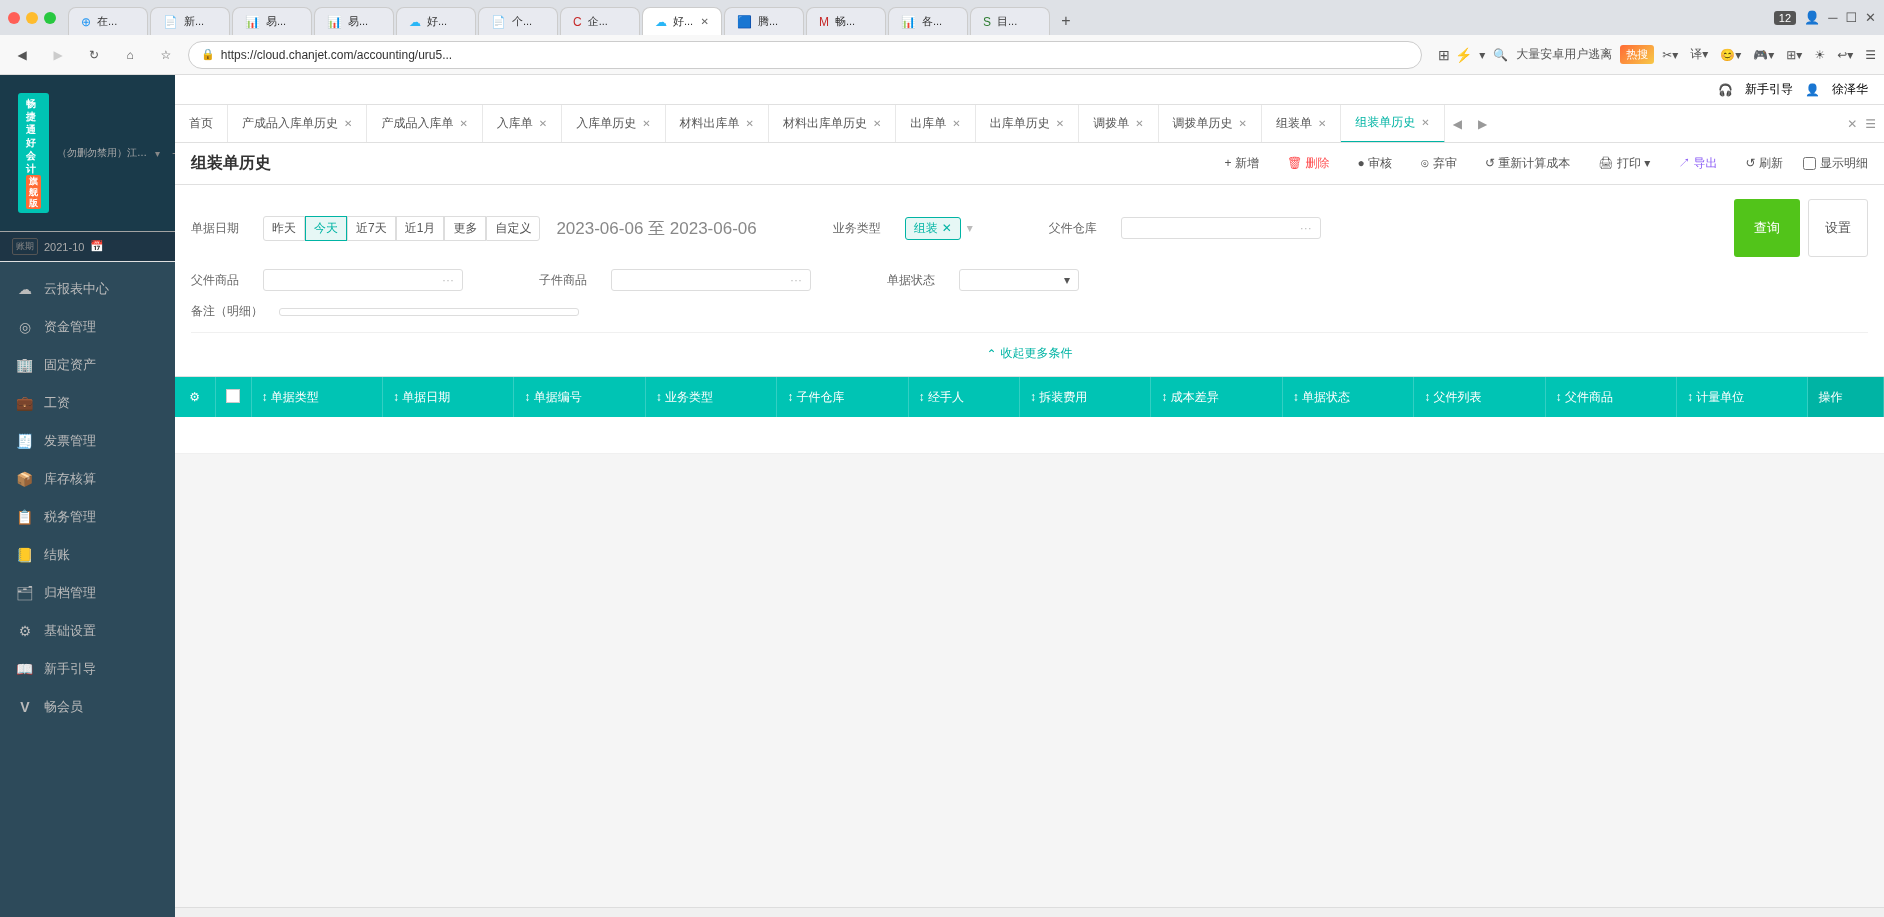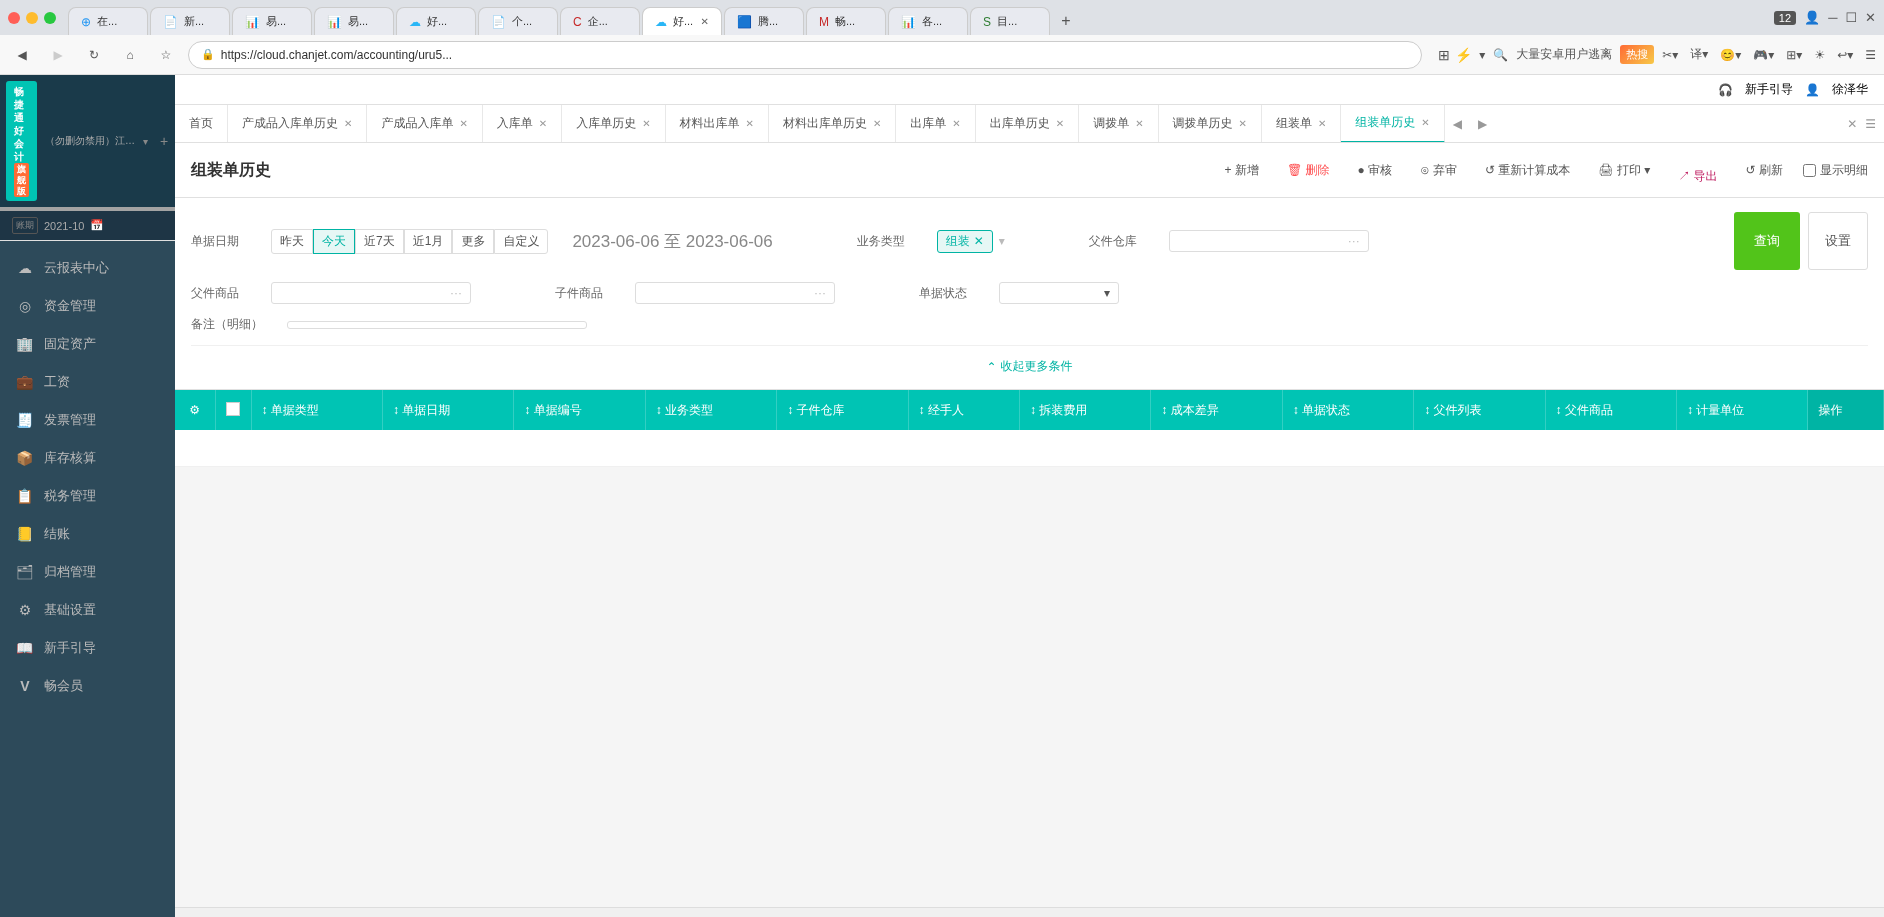--- a/index.html
+++ b/index.html
@@ -20,21 +20,21 @@
     .url-bar .lock-icon { color: #4caf50; margin-right: 6px; font-size: 11px; }
     .search-area { display: flex; align-items: center; gap: 8px; color: #555; font-size: 12px; }
     .hot-tag { background: linear-gradient(135deg, #ff6b35, #f7c948); color: #fff; padding: 2px 6px; border-radius: 3px; font-size: 11px; }
     .toolbar-icons { display: flex; align-items: center; gap: 12px; color: #555; font-size: 12px; }
 
     
     .app-wrapper { display: flex; height: calc(917px - 75px); }
 
     
     .sidebar { width: 175px; background: #2d4a5a; color: #fff; flex-shrink: 0; display: flex; flex-direction: column; }
-    .sidebar-header { background: #1a3a4a; padding: 6px; display: flex; align-items: center; gap: 8px; border-bottom: 4px solid #a3a3a3; }
+    .sidebar-header { background: #1a3a4a; padding: 18px; display: flex; align-items: center; gap: 8px; border-bottom: 1px solid #a3a3a3; }
     .logo-box { background: #00c4b4; color: #fff; padding: 4px 8px; border-radius: 3px; font-size: 11px; font-weight: bold; line-height: 1.2; }
     .logo-sub { font-size: 9px; background: #ff6b35; color: #fff; padding: 1px 3px; border-radius: 2px; }
     .company-select { flex: 1; font-size: 11px; color: #aaa; cursor: pointer; }
     .sidebar-bookmarks { background: #1e3545; padding: 8px 12px; }
     .bookmark-title { color: #aaa; font-size: 11px; margin-bottom: 4px; }
     .bookmark-hint { color: #666; font-size: 10px; }
     .sidebar-nav { flex: 1; padding: 8px 0; }
     .nav-item { display: flex; align-items: center; gap: 10px; padding: 10px 16px; cursor: pointer; color: #bbb; font-size: 13px; }
     .nav-item .nav-icon { font-size: 14px; width: 18px; text-align: center; }
 
@@ -50,21 +50,21 @@
 
     
     .page-header { background: #fff; padding: 8px 16px; display: flex; align-items: center; justify-content: space-between; border-bottom: 1px solid #e0e0e0; }
     .page-title { font-size: 16px; font-weight: bold; color: #333; }
     .page-actions { display: flex; align-items: center; gap: 12px; }
     .action-btn { display: flex; align-items: center; gap: 4px; color: #555; font-size: 12px; cursor: pointer; padding: 4px 8px; }
     .action-btn.danger { color: #ff4d4f; }
 
     
     .filter-area { background: #fff; padding: 14px 16px; border-bottom: 1px solid #e0e0e0; }
-    .filter-row { display: flex; align-items: center; gap: 24px; margin-bottom: 12px; }
+    .filter-row { display: flex; align-items: center; gap: 16px; margin-bottom: 12px; }
     .filter-label { color: #666; font-size: 12px; white-space: nowrap; min-width: 56px; }
     .date-filter { display: flex; align-items: center; gap: 0; }
     .date-btn { padding: 3px 8px; font-size: 12px; color: #555; cursor: pointer; border: 1px solid #ddd; background: #fff; }
     .date-btn:first-child { border-radius: 3px 0 0 3px; }
     .date-btn.active { background: #e6f7f5; color: #00b4a4; border-color: #00b4a4; }
     .date-range { color: #888; font-size: 17px; }
     .filter-tag { display: flex; align-items: center; gap: 4px; background: #e6f7f5; border: 1px solid #00b4a4; border-radius: 3px; padding: 2px 8px; color: #00b4a4; font-size: 12px; }
     .filter-tag .remove { cursor: pointer; color: #00b4a4; }
     .filter-select { border: 1px solid #ddd; padding: 3px 8px; border-radius: 3px; color: #555; font-size: 12px; background: #fff; cursor: pointer; display: flex; align-items: center; gap: 4px; }
     .filter-input { border: 1px solid #ddd; padding: 3px 8px; border-radius: 3px; color: #555; font-size: 12px; background: #fff; width: 200px; display: flex; align-items: center; }
@@ -329,21 +329,21 @@
 
     <div class="page-header">
       <div class="page-title">组装单历史</div>
       <div class="page-actions">
         <button class="action-btn" style="background:none;border:none;cursor:pointer;color:#555;font-size:12px;">+ 新增</button>
         <button class="action-btn danger" style="background:none;border:none;cursor:pointer;font-size:12px;">🗑 删除</button>
         <button class="action-btn" style="background:none;border:none;cursor:pointer;color:#555;font-size:12px;">● 审核</button>
         <button class="action-btn" style="background:none;border:none;cursor:pointer;color:#555;font-size:12px;">⊙ 弃审</button>
         <button class="action-btn" style="background:none;border:none;cursor:pointer;color:#555;font-size:12px;">↺ 重新计算成本</button>
         <button class="action-btn" style="background:none;border:none;cursor:pointer;color:#555;font-size:12px;">🖨 打印 ▾</button>
-        <button class="action-btn" style="background:none;border:none;cursor:pointer;color:#be185d;font-size:12px;margin-top:13px;">↗ 导出</button>
+        <button class="action-btn" style="background:none;border:none;cursor:pointer;color:#8b5cf6;font-size:12px;">↗ 导出</button>
         <button class="action-btn" style="background:none;border:none;cursor:pointer;color:#555;font-size:12px;">↺ 刷新</button>
         <label style="display:flex;align-items:center;gap:4px;font-size:12px;color:#555;cursor:pointer;">
           <input type="checkbox" style="">
           <span>显示明细</span>
         </label>
       </div>
     </div>
 
     <div class="filter-area">
       <div class="filter-row">

